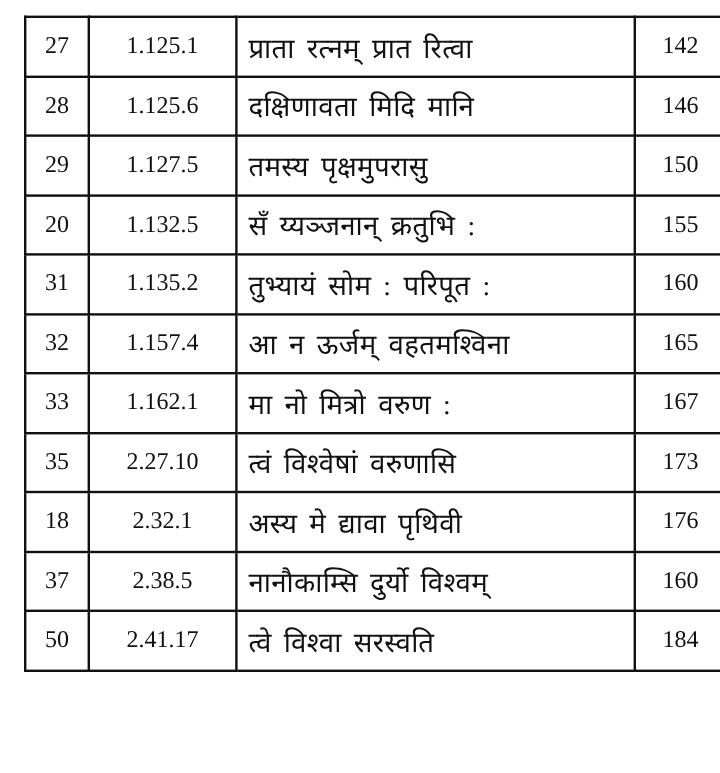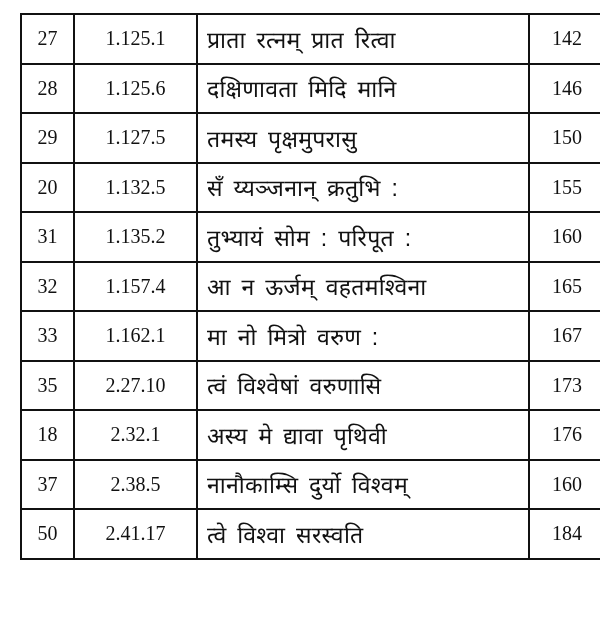--- a/index.html
+++ b/index.html
@@ -35,21 +35,21 @@
     col.c-num  { width: 53px; }
     col.c-ref  { width: 123px; }
     col.c-text { width: 332px; }
     col.c-page { width: 76px; }
     td.num, td.ref, td.page {
       font-family: "Liberation Serif", "DejaVu Serif", serif;
       font-size: 20px;
       text-align: center;
     }
     td.text {
-      font-family: Liberation Sans, sans-serif;
+      font-family: Liberation Serif, serif;
       font-size: 23px;
       text-align: left;
       padding-left: 9px !important;
       white-space: nowrap;
       overflow: hidden;
       letter-spacing: 0.3px;
       word-spacing: 4px;
     }
   </style>
 </head>

